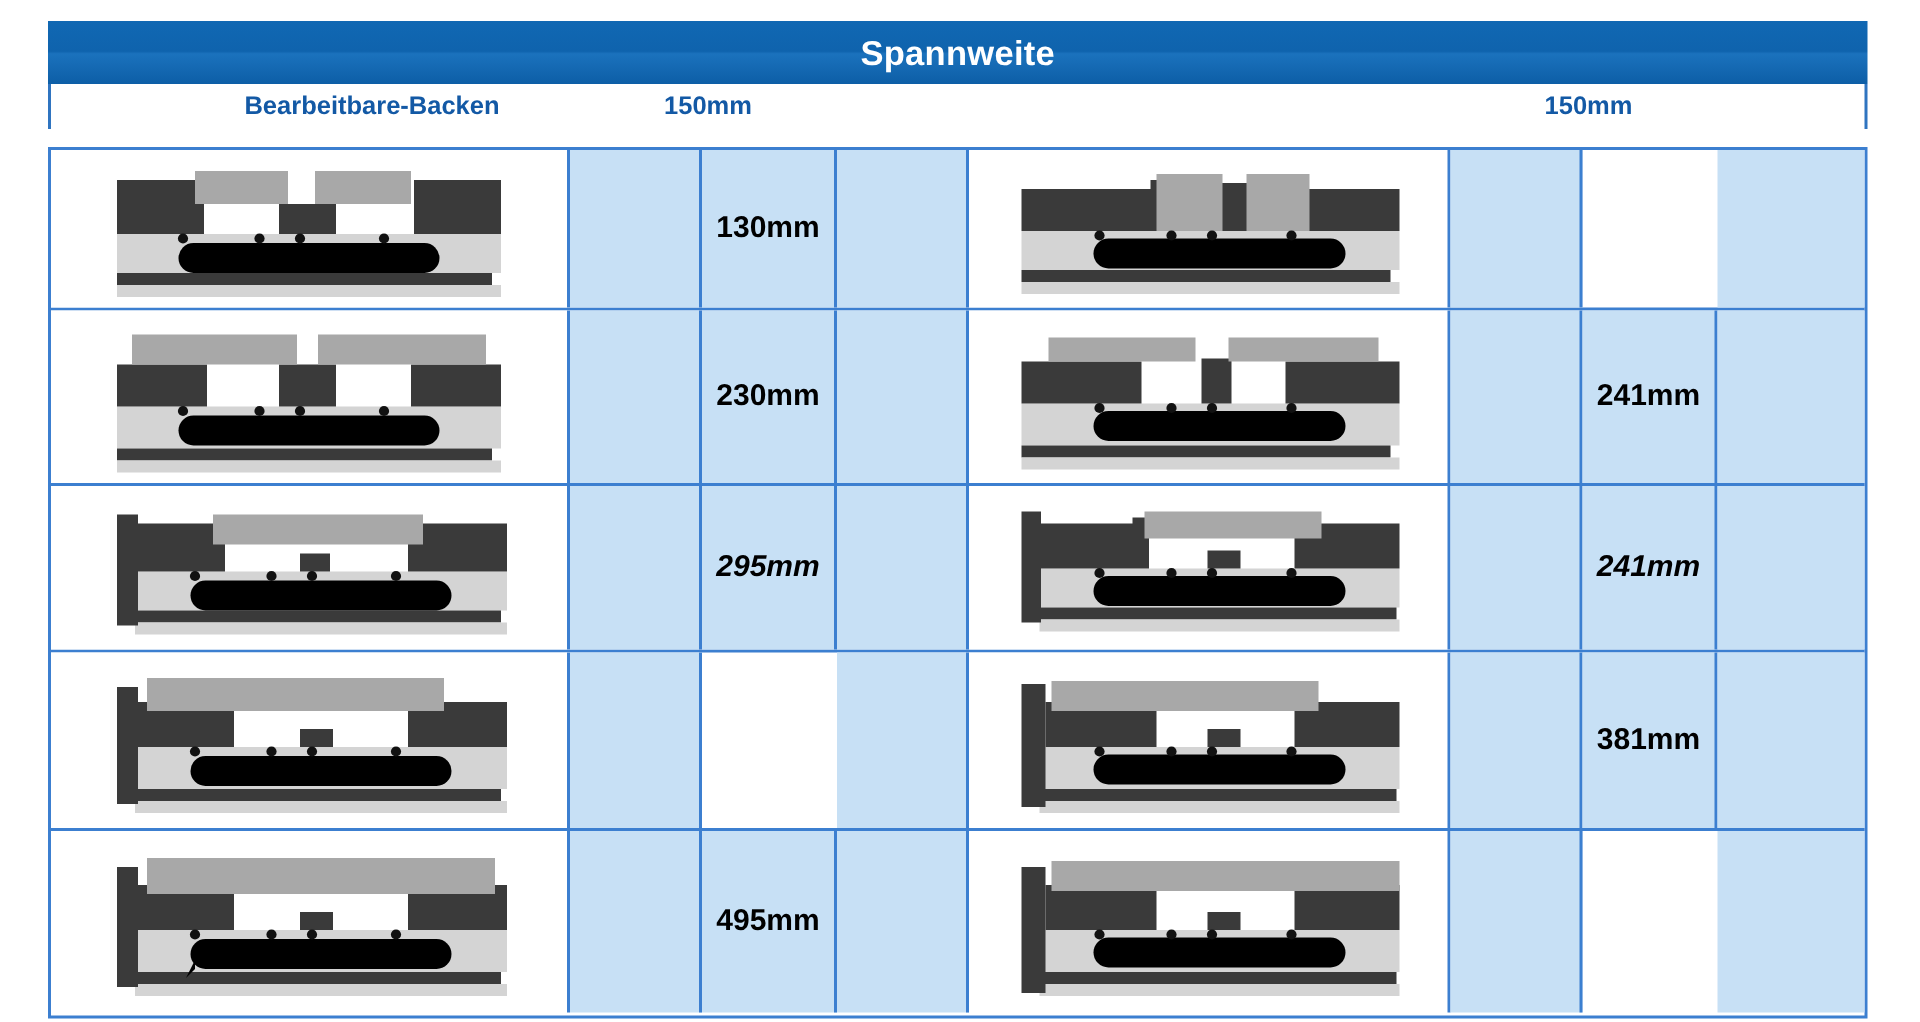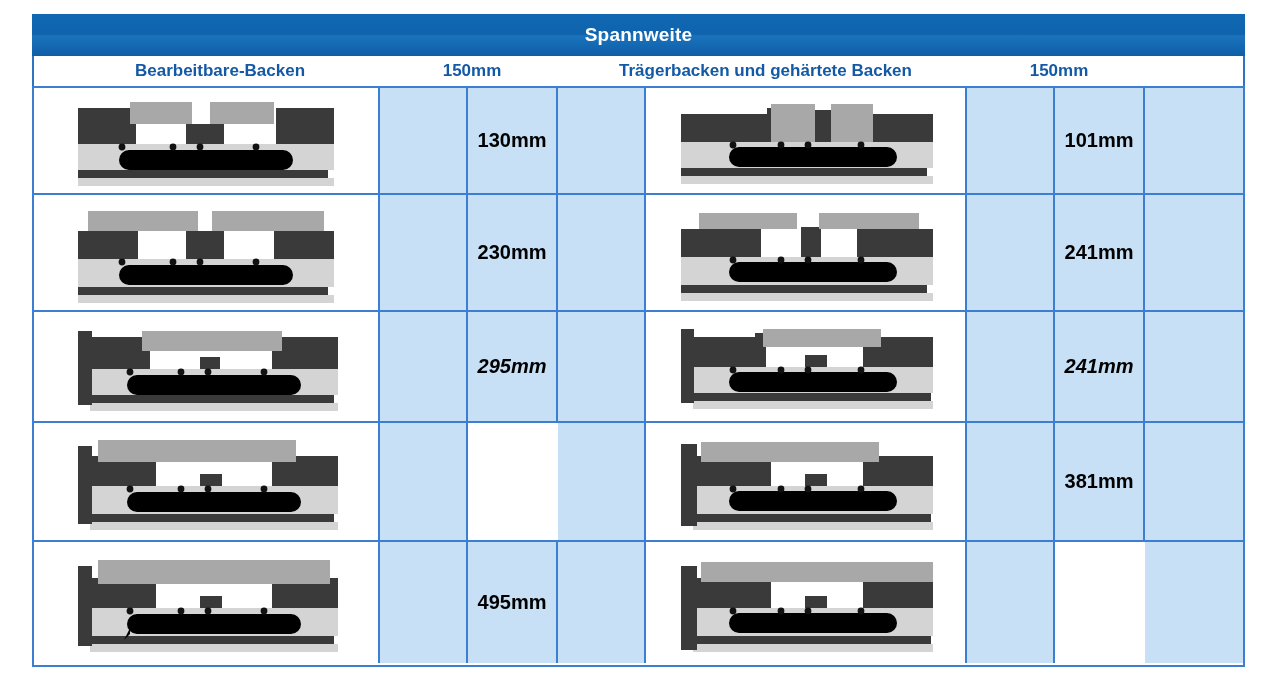--- a/index.html
+++ b/index.html
@@ -11,42 +11,42 @@
   }
   .sheet{position:relative;width:1280px;height:681px;}
 
   
   .title-bar{
     position:absolute;left:32px;top:14px;width:1213px;height:42px;
     background:linear-gradient(to bottom,#1168b3 0%,#0f63ad 48%,#1b72bd 52%,#0d5ea6 100%);
     display:flex;align-items:center;justify-content:center;
   }
   .title-bar .title-text{
-    color:#ffffff;font-size:19px;font-weight:bold;letter-spacing:.2px;
+    color:#ffffff;font-size:23px;font-weight:bold;letter-spacing:.2px;
   }
 
   
   .sub-header{
     position:absolute;left:32px;top:56px;width:1213px;height:30px;
     background:#ffffff;
     border-left:2px solid #2f74c0;border-right:2px solid #2f74c0;
     box-sizing:border-box;
   }
   .sub-header .hdr{
     position:absolute;top:0;height:30px;line-height:30px;
     color:#1359a5;font-size:17px;font-weight:bold;text-align:center;
   }
-  .hdr-a{left:12px;width:348px;}
+  .hdr-a{left:0px;width:348px;padding-left:40px;}
   .hdr-b{left:348px;width:180px;}
   .hdr-c{left:528px;width:407px;}
   .hdr-d{left:935px;width:180px;}
 
   
   .grid{
-    position:absolute;left:32px;top:86px;width:1213px;height:581px;
+    position:absolute;left:32px;top:98px;width:1213px;height:581px;
     box-sizing:border-box;
     border:2px solid #3c7fd0;
   }
   .row{
     position:relative;width:100%;box-sizing:border-box;
     border-bottom:2px solid #3c7fd0;
   }
   .row:last-child{border-bottom:none;}
   .r0{height:107px;}
   .r1{height:117px;}
@@ -84,21 +84,20 @@
 
 <div class="sheet">
 
   <div class="title-bar">
     <span class="title-text">Spannweite</span>
   </div>
 
   <div class="sub-header">
     <div class="hdr hdr-a">Bearbeitbare-Backen</div>
     <div class="hdr hdr-b">150mm</div>
-    <div class="hdr hdr-c">Trägerbacken und gehärtete Backen</div>
     <div class="hdr hdr-d">150mm</div>
   </div>
 
   <div class="grid">
 
     <div class="row r0">
       <div class="cell white c-img-l">
         <div class="figwrap">
           <svg width="292" height="94" viewBox="0 0 292 94">
             <rect x="18" y="50" width="256" height="26" fill="#d4d4d4"></rect>
@@ -135,21 +134,20 @@
             <rect x="164" y="10" width="42" height="38" fill="#a8a8a8"></rect>
             <rect x="62" y="53" width="168" height="20" rx="10" fill="#000000"></rect>
             <circle cx="66" cy="51" r="3.4" fill="#111111"></circle>
             <circle cx="114" cy="51" r="3.4" fill="#111111"></circle>
             <circle cx="141" cy="51" r="3.4" fill="#111111"></circle>
             <circle cx="194" cy="51" r="3.4" fill="#111111"></circle>
           </svg>
         </div>
       </div>
       <div class="cell blue c-b4"></div>
-      <div class="cell blue val c-b5">101mm</div>
       <div class="cell blue last c-b6"></div>
     </div>
 
     <div class="row r1">
       <div class="cell white c-img-l">
         <div class="figwrap">
           <svg width="292" height="104" viewBox="0 0 292 104">
             <rect x="18" y="58" width="256" height="28" fill="#d4d4d4"></rect>
             <rect x="18" y="86" width="250" height="8" fill="#3a3a3a"></rect>
             <rect x="18" y="94" width="256" height="8" fill="#d4d4d4"></rect>

